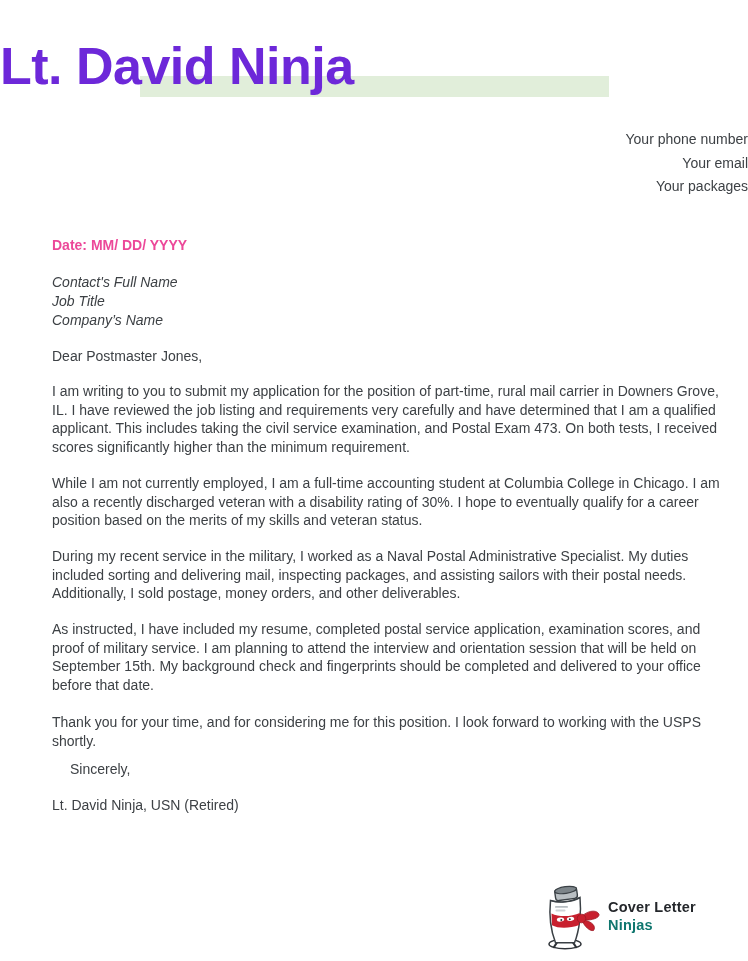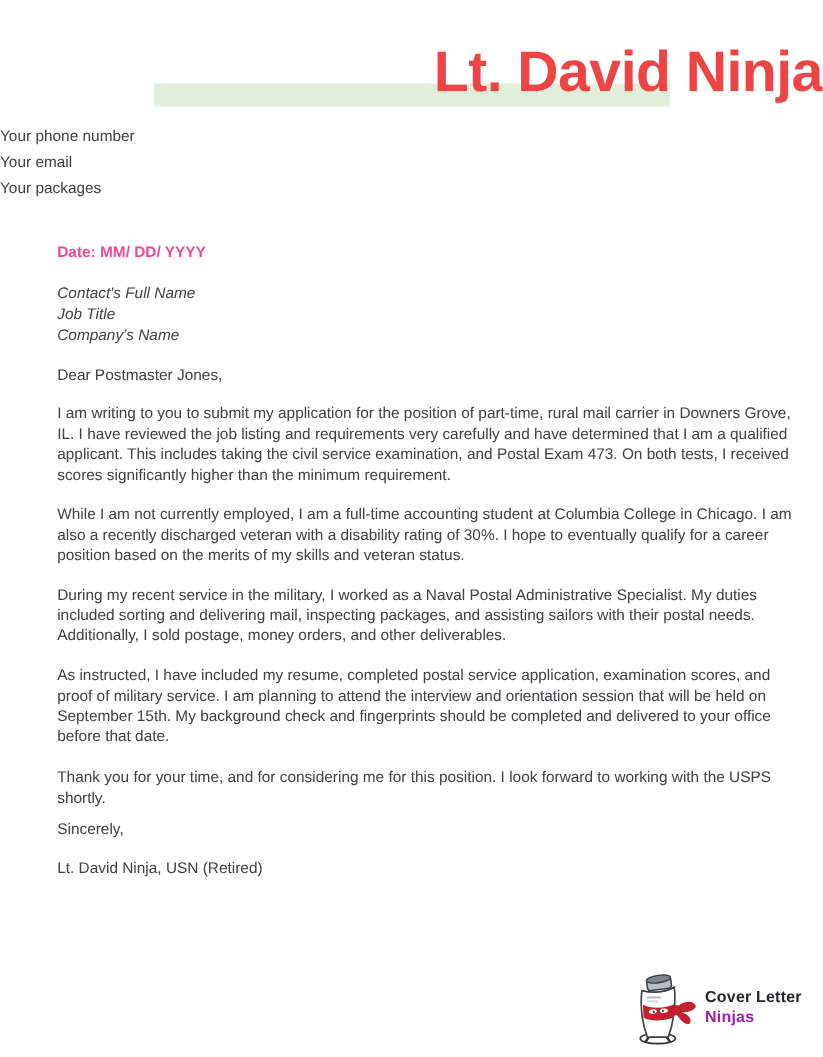--- a/index.html
+++ b/index.html
@@ -13,53 +13,53 @@
   }
   
   .header { position:relative; height:103px; }
   .band {
     position:absolute; left:140px; top:76px;
     width:469px; height:21px;
     background:#e1eeda;
   }
   .title {
     position:absolute; left:0; right:0; top:40px;
-    margin:0; text-align:right;
+    margin:0; text-align:left;
     font-size:52px; line-height:52px; font-weight:bold;
     letter-spacing:-0.5px;
-    color:#ef4444;
+    color:#6d28d9;
   }
   
   .contact {
-    margin-top:9px;
-    text-align:left;
+    margin-top:25px;
+    text-align:right;
     font-size:14px; line-height:23.5px;
   }
   
   .letter {
     padding:0 26px 0 52px;
     font-size:14px; line-height:18.7px;
   }
   .letter p { margin:17px 0 0 0; }
   p.date { margin-top:37px; font-weight:bold; color:#ec4899; }
   .recipient { margin-top:19px;font-style:italic; }
   p.salutation { margin-top:18px; }
   p.para-1 { margin-top:16px; }
   p.para-5 { margin-top:18px; }
-  p.closing { margin-top:10px; }
+  p.closing { margin-top:10px;margin-left:18px; }
   p.signature { }
   
   .brand {
-    position:absolute; left:578px; top:885px;
+    position:absolute; left:545px; top:885px;
     display:flex; align-items:flex-start; gap:5px;
     cursor:pointer;
   }
   .brand-text { padding-top:13px; font-weight:bold; font-size:14.5px; line-height:18px; letter-spacing:0.2px; }
   .brand-line1 { color:#24272b; }
-  .brand-line2 { color:#a21caf; }
+  .brand-line2 { color:#0f766e; }
 </style>
 </head>
 <body>
 
 <div class="page">
 
   <div class="header">
     <div class="band"></div>
     <h1 class="title">Lt. David Ninja</h1>
   </div>

